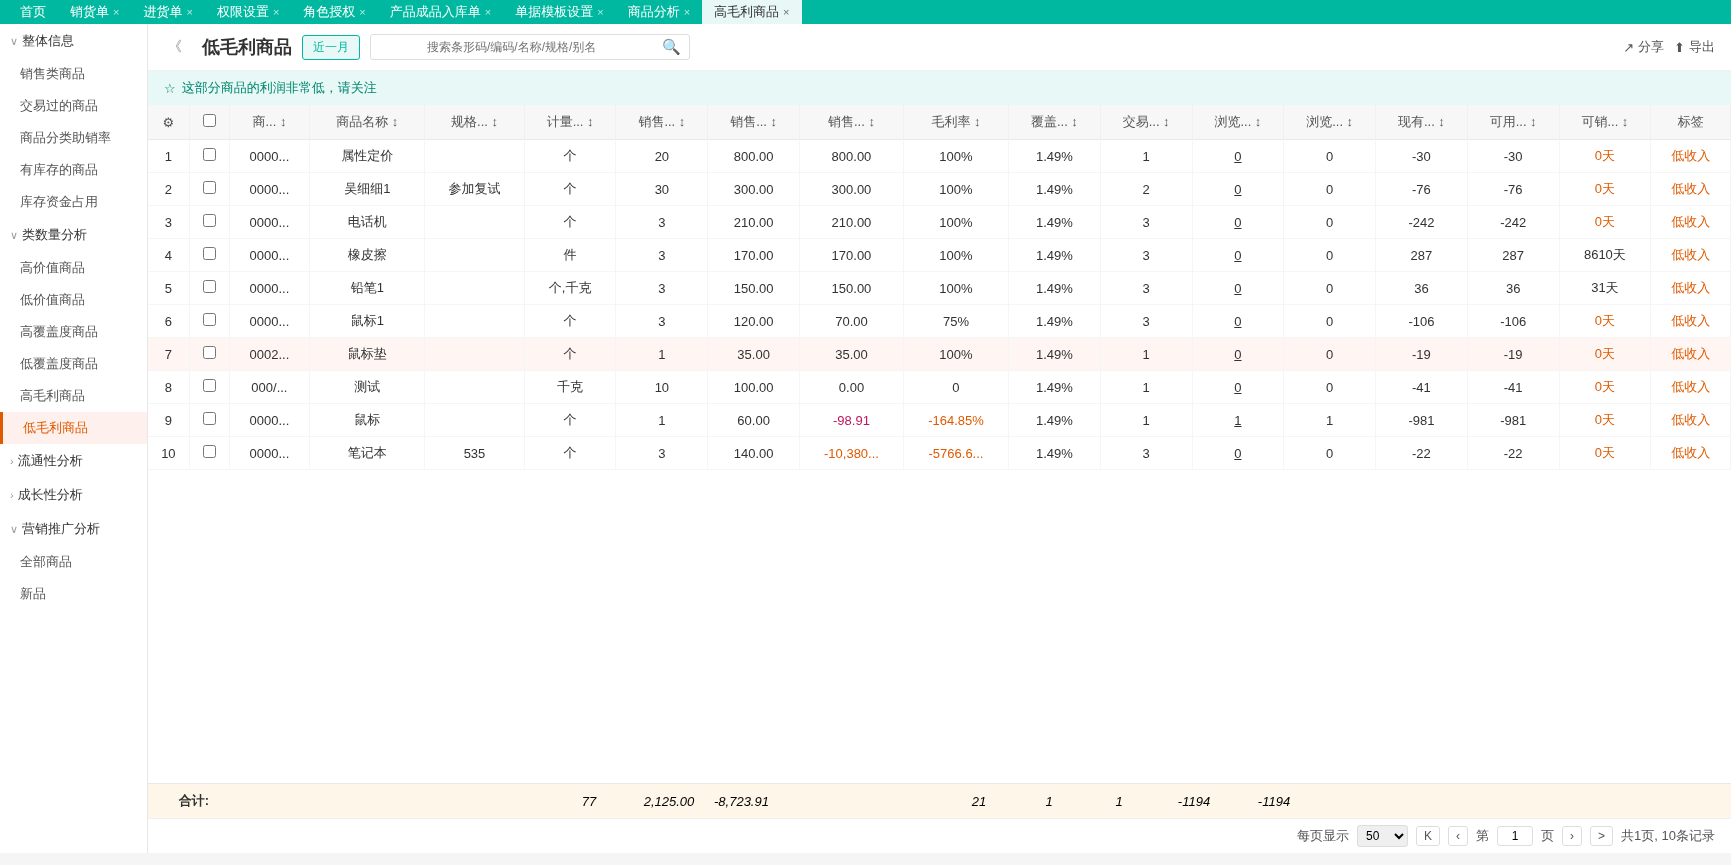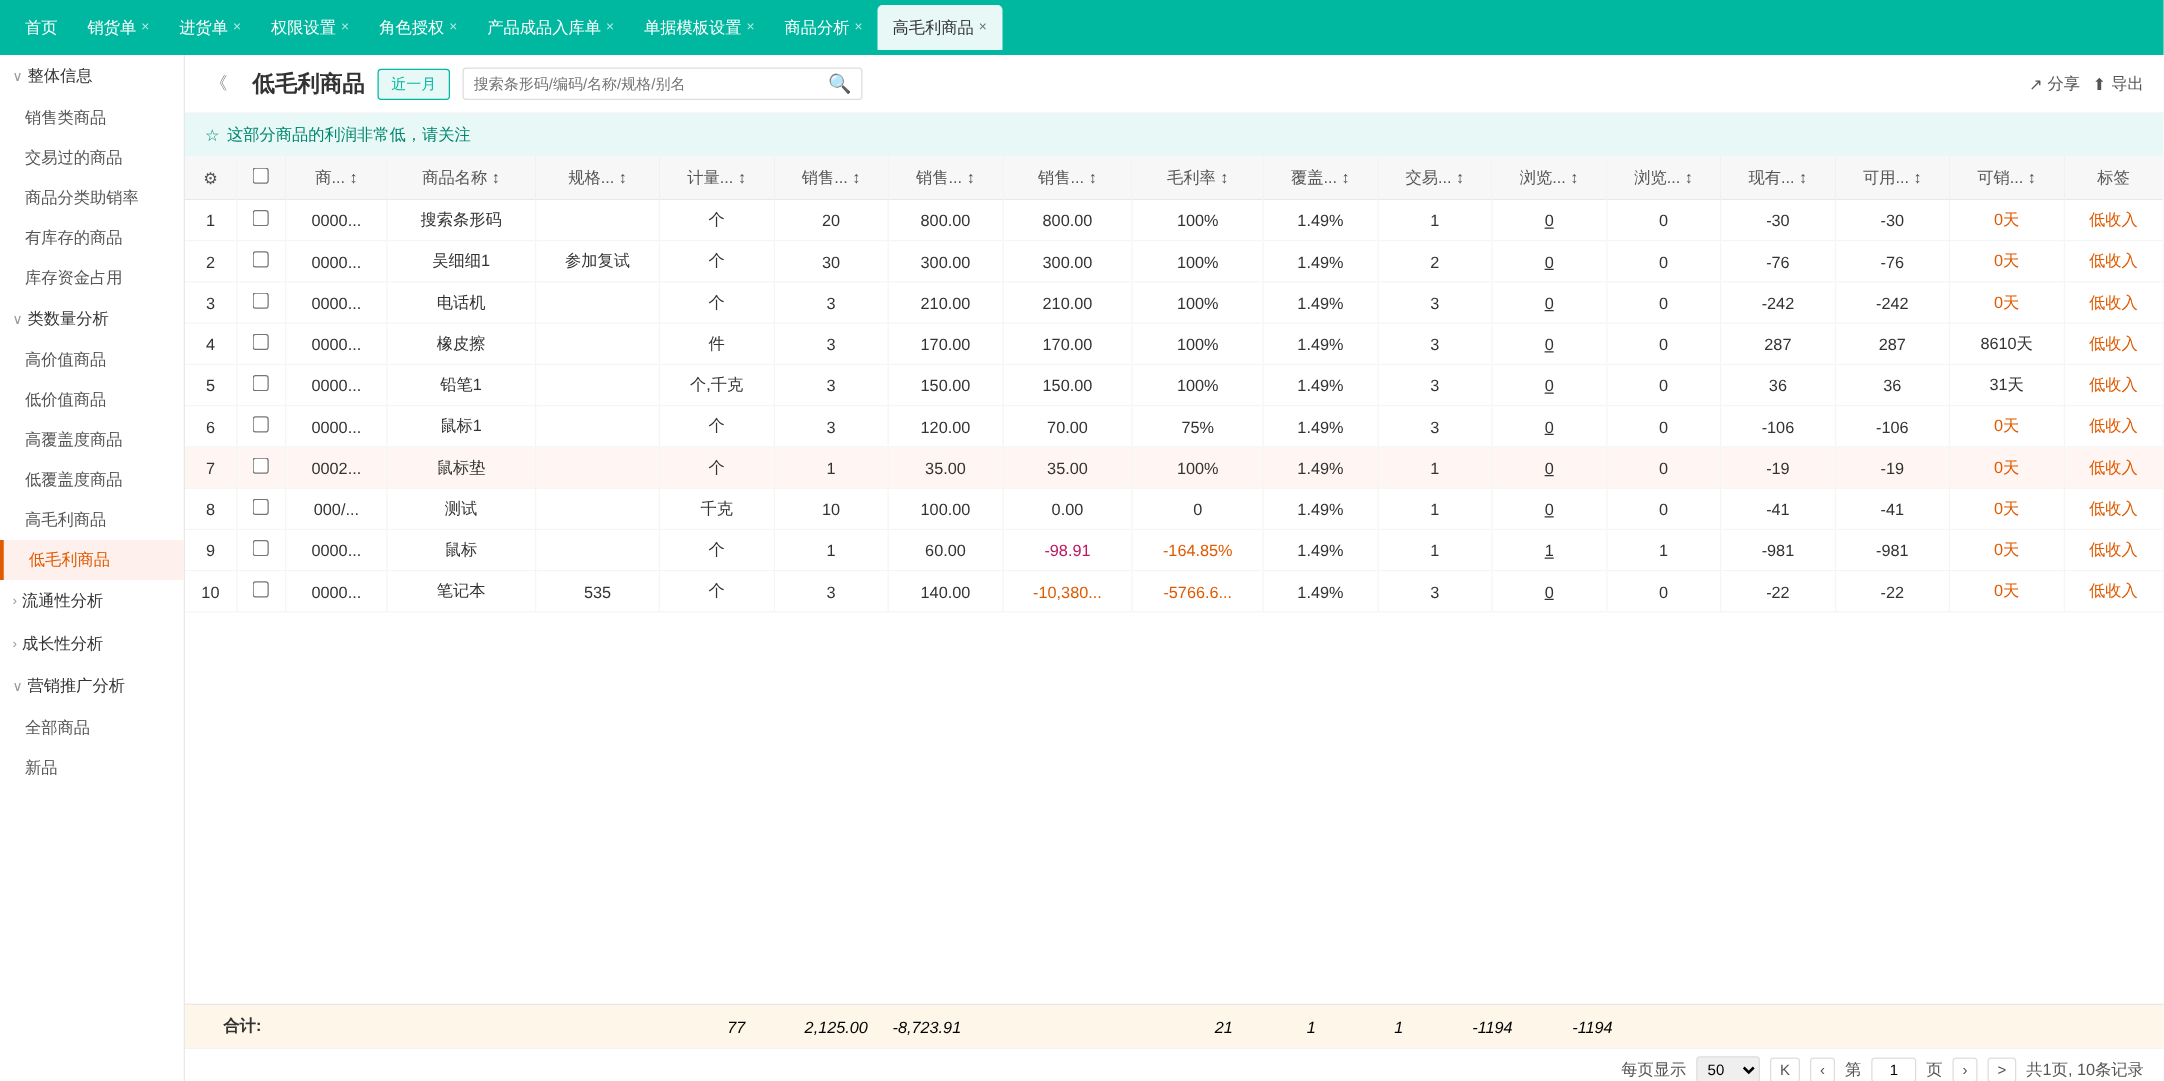--- a/index.html
+++ b/index.html
@@ -3,21 +3,21 @@
   <meta charset="utf-8">
   <style>
     * { box-sizing: border-box; margin: 0; padding: 0; font-family: 'Microsoft YaHei', Arial, sans-serif; font-size: 13px; }
     body { background: #f5f5f5; overflow: hidden; }
 
     
     .top-nav {
       background: #00b8a0;
       display: flex;
       align-items: center;
-      height: 44px;
+      height: 24px;
       padding: 0 8px;
       color: #fff;
     }
     .top-nav .nav-item {
       padding: 0 12px;
       height: 36px;
       display: flex;
       align-items: center;
       cursor: pointer;
       white-space: nowrap;
@@ -97,20 +97,21 @@
       flex: 1;
       max-width: 320px;
       color: #999;
     }
     .search-box input {
       border: none;
       outline: none;
       width: 100%;
       font-size: 12px;
       color: #999;
+      margin-left: 48px;
     }
     .header-actions {
       margin-left: auto;
       display: flex;
       gap: 10px;
       align-items: center;
     }
     .action-btn {
       display: flex;
       align-items: center;
@@ -392,21 +393,21 @@
             <th>可用... ↕</th>
             <th>可销... ↕</th>
             <th>标签</th>
           </tr>
         </thead>
         <tbody id="table-body">
         <tr>
     <td>1</td>
     <td><input type="checkbox" style=""></td>
     <td>0000...</td>
-    <td>搜索条形码</td>
+    <td>属性定价</td>
     <td></td>
     <td>个</td>
     <td>20</td>
     <td>800.00</td>
     <td style="">800.00</td>
     <td style="">100%</td>
     <td>1.49%</td>
     <td>1</td>
     <td style="text-decoration:underline;cursor:pointer;">0</td>
     <td>0</td>

